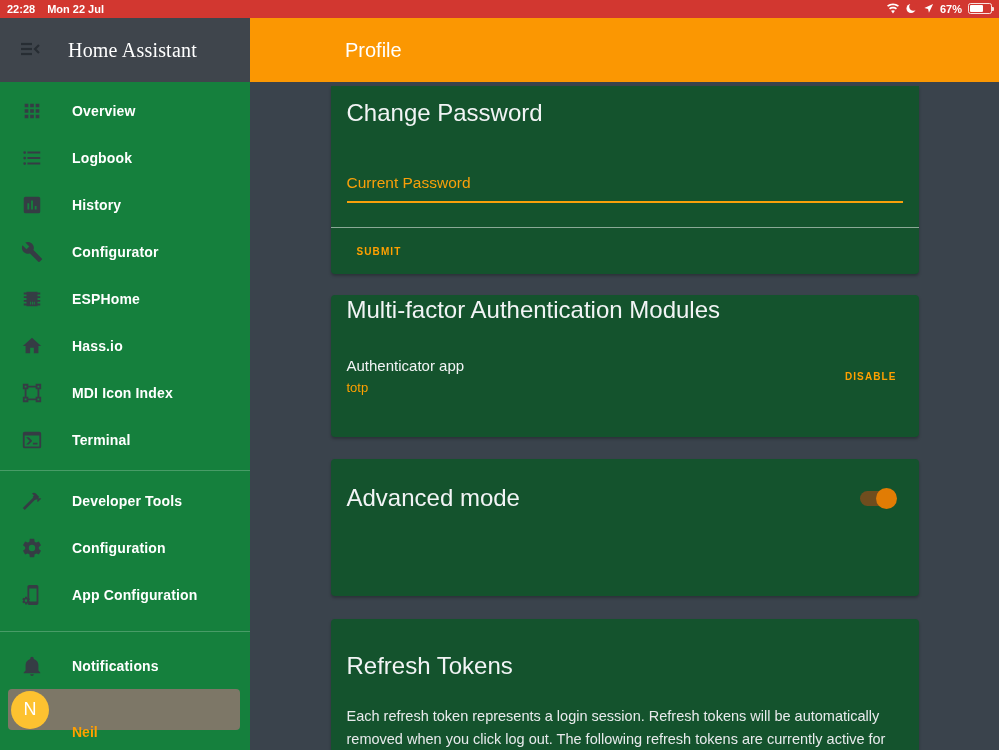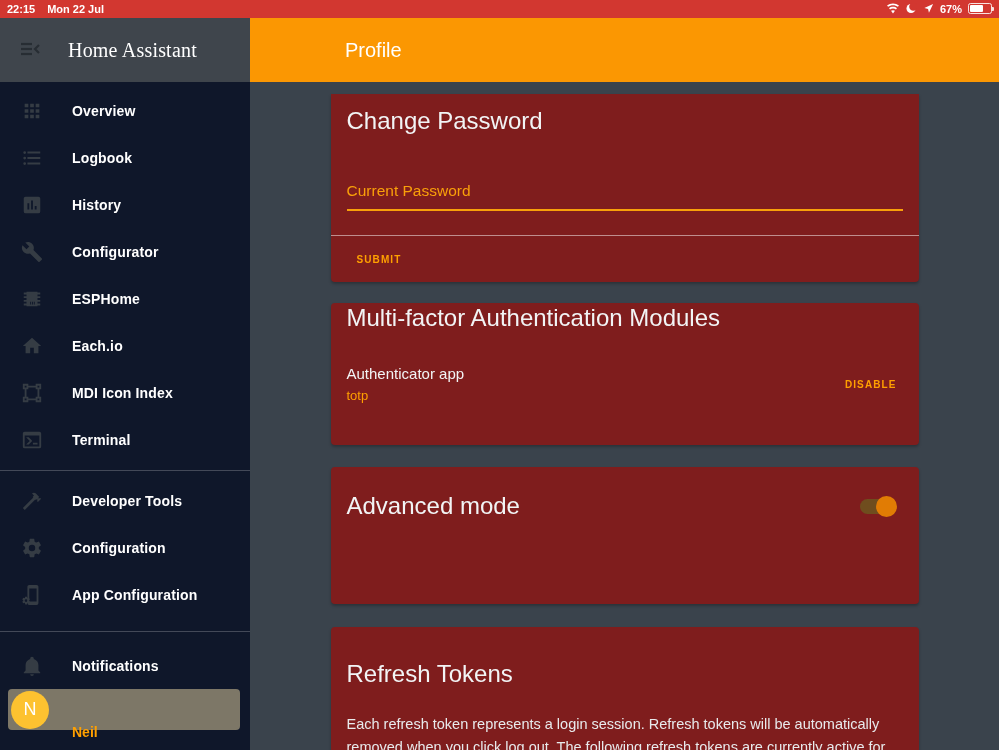--- a/index.html
+++ b/index.html
@@ -24,36 +24,36 @@
   .appbar-left { width:250px; background:#3f454c; display:flex; align-items:center; padding-left:18px; flex:none;font-family:Liberation Serif, serif; }
   .menu-btn { background:none; border:none; cursor:pointer; padding:0; margin-right:26px; display:flex; }
   .app-title { color:#fff; font-size:20px; letter-spacing:.2px; }
   .appbar-main { flex:1; background:#fb9702; display:flex; align-items:center; padding-left:95px; }
   .page-title { color:#fff; font-size:20px; }
 
   
   .body { display:flex; height:668px; }
 
   
-  .sidebar { width:250px; flex:none; background:#0f172a; padding-top:5px; overflow:hidden; }
+  .sidebar { width:250px; flex:none; background:#15803d; padding-top:5px; overflow:hidden; }
   .nav-item { height:47px; display:flex; align-items:center; padding-left:20px; cursor:pointer; }
   .nav-icon { width:24px; height:24px; margin-right:28px; display:flex; align-items:center; justify-content:center; flex:none; }
   .nav-icon svg { fill:#353c44; }
   .nav-label { color:#fff; font-size:14px; font-weight:bold; letter-spacing:.15px; }
   .side-divider { border:none; border-top:1px solid rgba(255,255,255,.22); margin:7px 0 6px; }
   .side-divider.low { margin:13px 0 10px; }
   .user-item { height:41px; margin:0 10px 0 8px; background:#7d7767; border-radius:4px;
                display:flex; align-items:center; padding-left:3px; cursor:pointer; }
   .avatar { width:38px; height:38px; border-radius:50%; background:#fdc230; color:#fff; font-size:18px;
             display:flex; align-items:center; justify-content:center; flex:none; }
   .user-label { margin-left:23px; color:#ffa000; font-size:14px; font-weight:bold;margin-top:44px; }
 
   
   .main { flex:1; overflow:hidden; }
-  .card { width:588px; margin:12px auto; background:#7f1d1d; border-radius:4px;
+  .card { width:588px; margin:4px auto; background:#14532d; border-radius:4px;
           box-shadow:0 2px 3px rgba(0,0,0,.25); color:#eceeef; }
   .card h2 { font-size:24px; font-weight:normal; line-height:30px; color:#f2f4f5; padding:0 16px; }
 
   .card-password { height:188px; border-radius:0 0 4px 4px; margin-bottom:21px; }
   .card-password h2 { padding-top:12px; }
   .pw-input { display:block; width:calc(100% - 32px); margin:46px 16px 0; background:transparent;
               border:none; border-bottom:2px solid #f9a00a; color:#fff; font-size:15.5px;
               font-family:"Liberation Sans", sans-serif; padding:0 0 9px; outline:none; }
   .pw-input::placeholder { color:#f9a00a; opacity:1; }
   .card-divider { border:none; border-top:1px solid rgba(255,255,255,.5); margin-top:24px; }
@@ -79,21 +79,21 @@
   .card-tokens h2 { padding-top:32px; }
   .card-tokens p { margin-top:24px; }
 </style>
 </head>
 <body>
 
 <div class="screen">
 
   <div class="statusbar">
     <div class="sb-left">
-      <span>22:15</span>
+      <span>22:28</span>
       <span>Mon 22 Jul</span>
     </div>
     <div class="sb-right">
       <span class="sb-icon">
         <svg width="14" height="11" viewBox="0 0 24 20">
             <path fill="#fff" d="M12,19L15.6,14.2C14.6,13.45 13.35,13 12,13C10.65,13 9.4,13.45 8.4,14.2L12,19M12,1C7.95,1 4.21,2.34 1.2,4.6L3,7C5.5,5.12 8.62,4 12,4C15.38,4 18.5,5.12 21,7L22.8,4.6C19.79,2.34 16.05,1 12,1M12,7C9.3,7 6.81,7.89 4.8,9.4L6.6,11.8C8.1,10.67 9.97,10 12,10C14.03,10 15.9,10.67 17.4,11.8L19.2,9.4C17.19,7.89 14.7,7 12,7Z"></path>
           </svg>
       </span>
       <span class="sb-icon">
         <svg width="11" height="11" viewBox="0 0 24 24">
@@ -181,21 +181,21 @@
         </span>
         <span class="nav-label">ESPHome</span>
       </div>
 
       <div class="nav-item">
         <span class="nav-icon">
           <svg width="22" height="22" viewBox="0 0 24 24">
               <path d="M10,20V14H14V20H19V12H22L12,3L2,12H5V20H10Z"></path>
             </svg>
         </span>
-        <span class="nav-label">Each.io</span>
+        <span class="nav-label">Hass.io</span>
       </div>
 
       <div class="nav-item">
         <span class="nav-icon">
           <svg width="22" height="22" viewBox="0 0 24 24">
               <path d="M2,2H8V4H16V2H22V8H20V16H22V22H16V20H8V22H2V16H4V8H2V2M16,8V6H8V8H6V16H8V18H16V16H18V8H16M4,4V6H6V4H4M18,4V6H20V4H18M4,18V20H6V18H4M18,18V20H20V18H18Z"></path>
             </svg>
         </span>
         <span class="nav-label">MDI Icon Index</span>
       </div>

